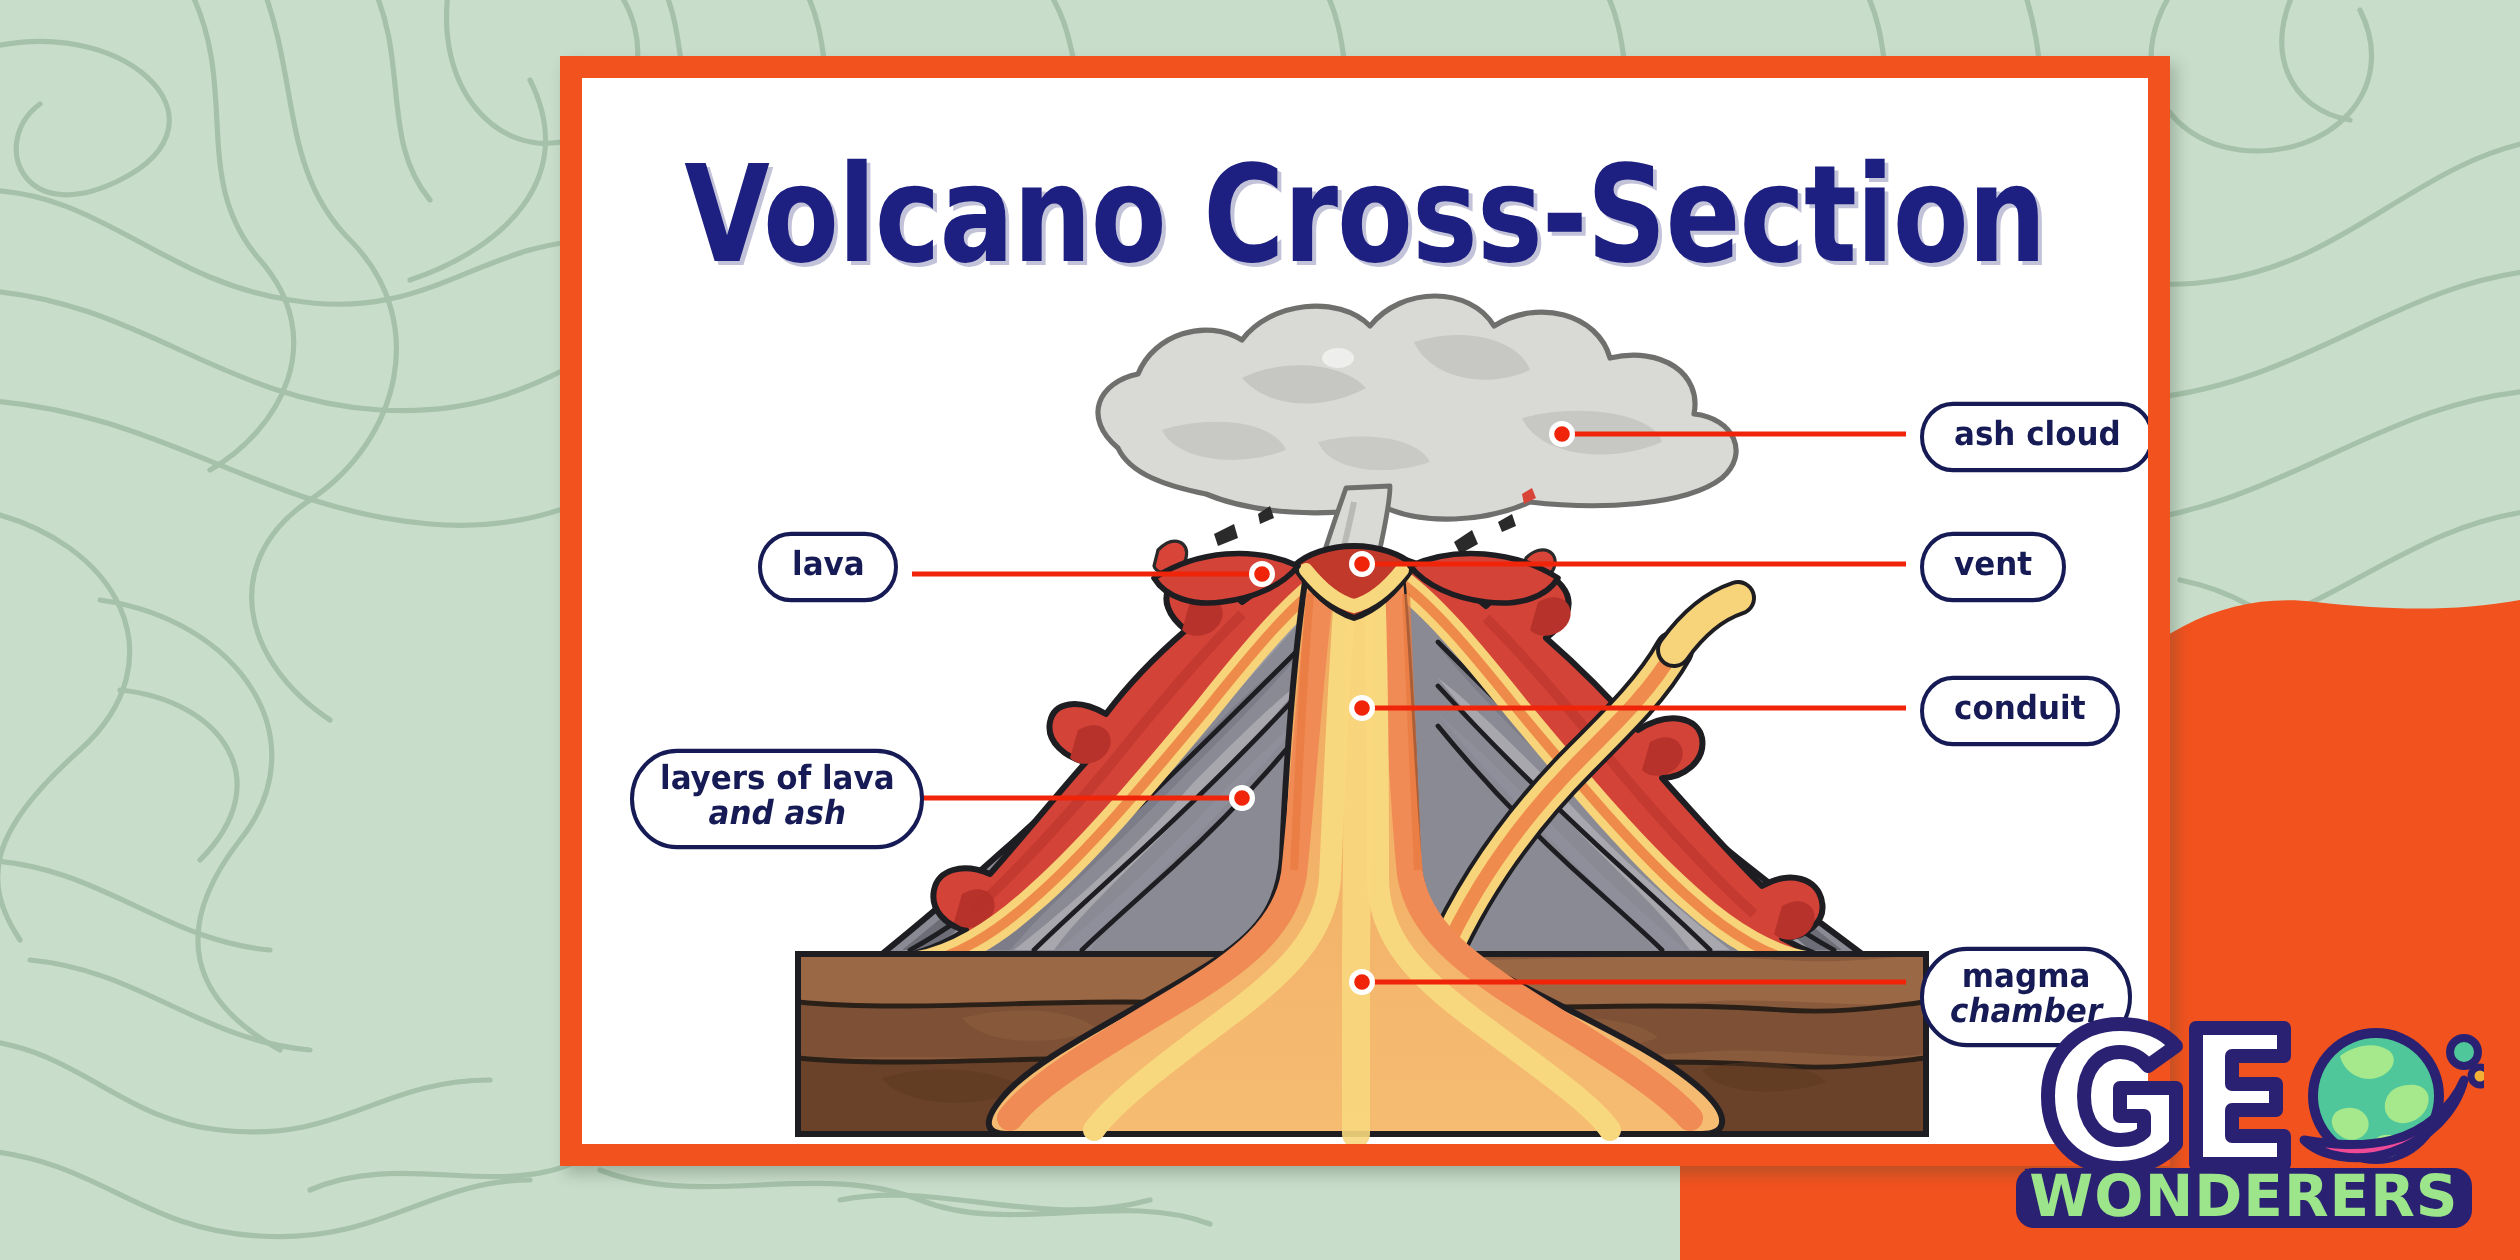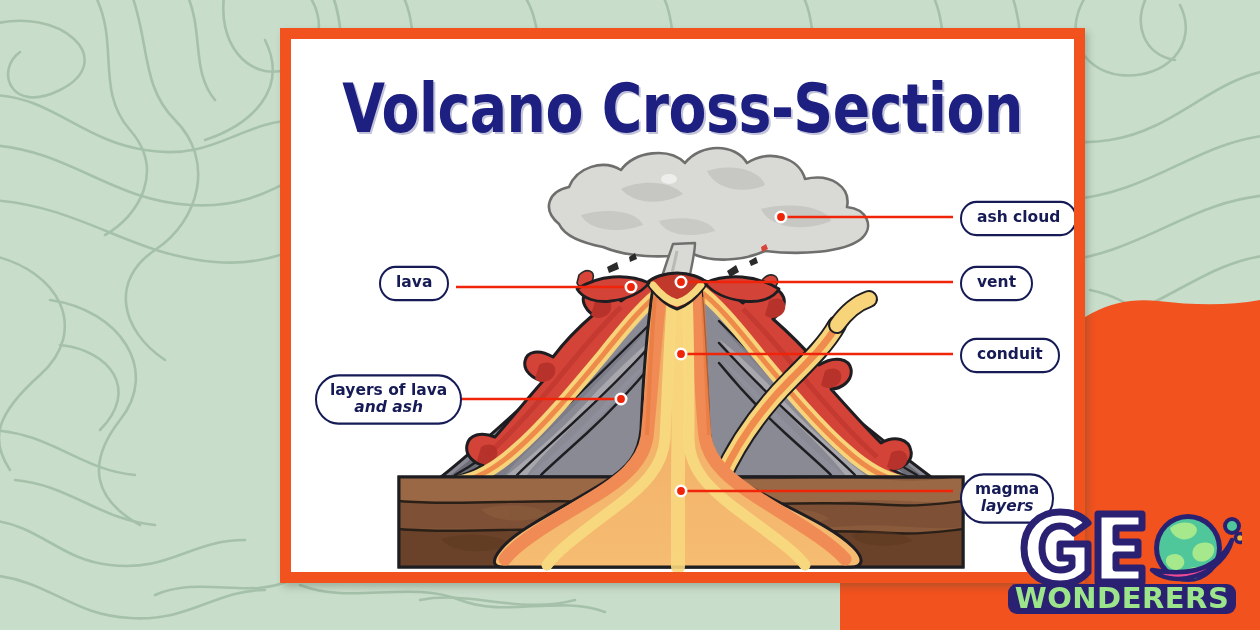--- a/index.html
+++ b/index.html
@@ -376,21 +376,21 @@
     <div class="label-pill" id="label-vent">
       <span>vent</span>
     </div>
 
     <div class="label-pill" id="label-conduit">
       <span>conduit</span>
     </div>
 
     <div class="label-pill two-line" id="label-magma">
       <span>magma</span>
-      <span class="l2">layers</span>
+      <span class="l2">chamber</span>
     </div>
 
     <div class="label-pill" id="label-lava">
       <span>lava</span>
     </div>
 
     <div class="label-pill two-line" id="label-layers">
       <span>layers of lava</span>
       <span class="l2">and ash</span>
     </div>

